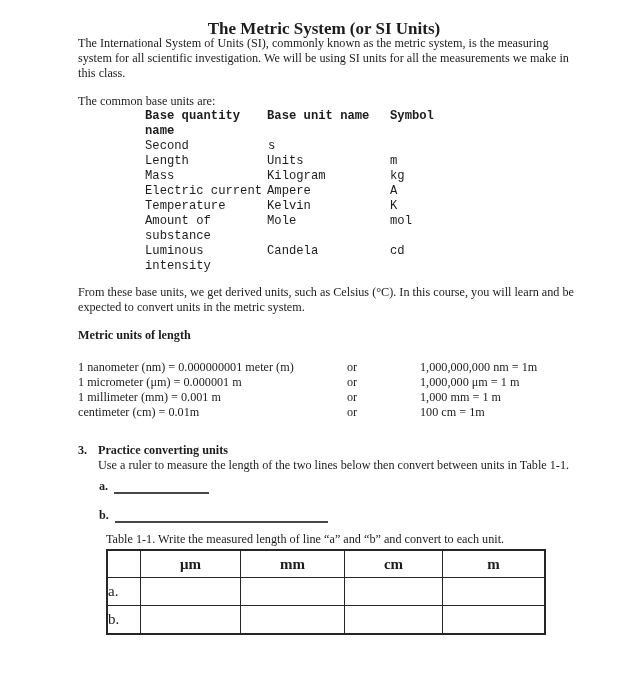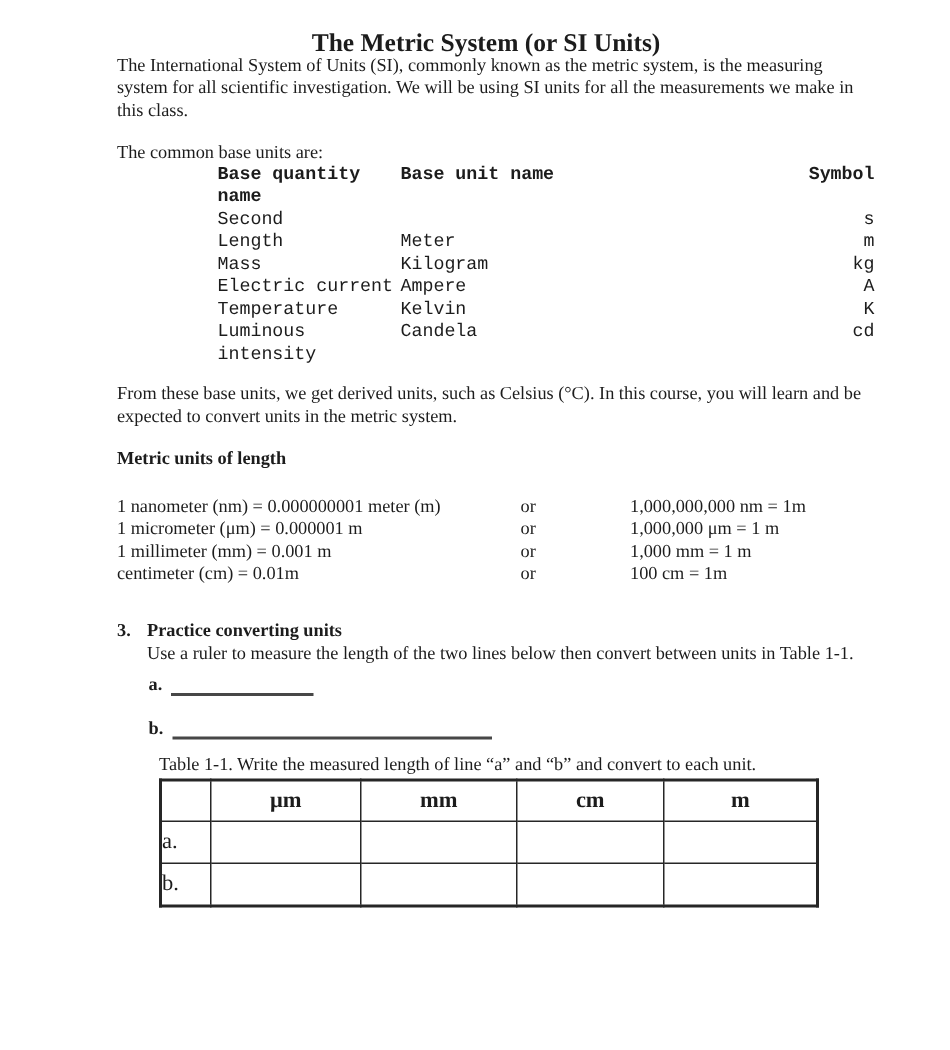--- a/index.html
+++ b/index.html
@@ -11,21 +11,21 @@
        font-size:12.2px;line-height:15px;}
   .title{text-align:center;font-weight:bold;font-size:17px;width:492px;}
   .p1{width:505px;}
   .common{margin-top:13px;}
   
   .bu{margin-left:67px;font-family:Liberation Mono, monospace;}
   .bu-row{display:flex;}
   .bu-row.head{font-weight:bold;}
   .bu-c1{width:122px;}
   .bu-c2{width:123px;}
-  .bu-c3{flex:1;text-align:right;}
+  .bu-c3{flex:1;}
   .p2{margin-top:11px;width:505px;}
   .len-head{margin-top:13px;font-weight:bold;}
   .len{margin-top:17px;}
   .len-row{display:flex;}
   .len-c1{width:269px;}
   .len-c2{width:73px;}
   .len-c3{flex:1;}
   
   .sec3{margin-top:23px;display:flex;}
   .sec3-num{font-weight:bold;width:20px;flex:0 0 20px;}
@@ -65,37 +65,42 @@
       <div class="bu-c1">Base quantity name</div>
       <div class="bu-c2">Base unit name</div>
       <div class="bu-c3">Symbol</div>
     </div>
     <div class="bu-row">
       <div class="bu-c2">Second</div>
       <div class="bu-c3">s</div>
     </div>
     <div class="bu-row">
       <div class="bu-c1">Length</div>
-      <div class="bu-c2">Meter</div>
+      <div class="bu-c2">Units</div>
       <div class="bu-c3">m</div>
     </div>
     <div class="bu-row">
       <div class="bu-c1">Mass</div>
       <div class="bu-c2">Kilogram</div>
       <div class="bu-c3">kg</div>
     </div>
     <div class="bu-row">
       <div class="bu-c1">Electric current</div>
       <div class="bu-c2">Ampere</div>
       <div class="bu-c3">A</div>
     </div>
     <div class="bu-row">
       <div class="bu-c1">Temperature</div>
       <div class="bu-c2">Kelvin</div>
       <div class="bu-c3">K</div>
+    </div>
+    <div class="bu-row">
+      <div class="bu-c1">Amount of substance</div>
+      <div class="bu-c2">Mole</div>
+      <div class="bu-c3">mol</div>
     </div>
     <div class="bu-row">
       <div class="bu-c1">Luminous intensity</div>
       <div class="bu-c2">Candela</div>
       <div class="bu-c3">cd</div>
     </div>
   </div>
 
   <div class="p2">From these base units, we get derived units, such as Celsius (°C). In this course, you will learn and be expected to convert units in the metric system.</div>
 

